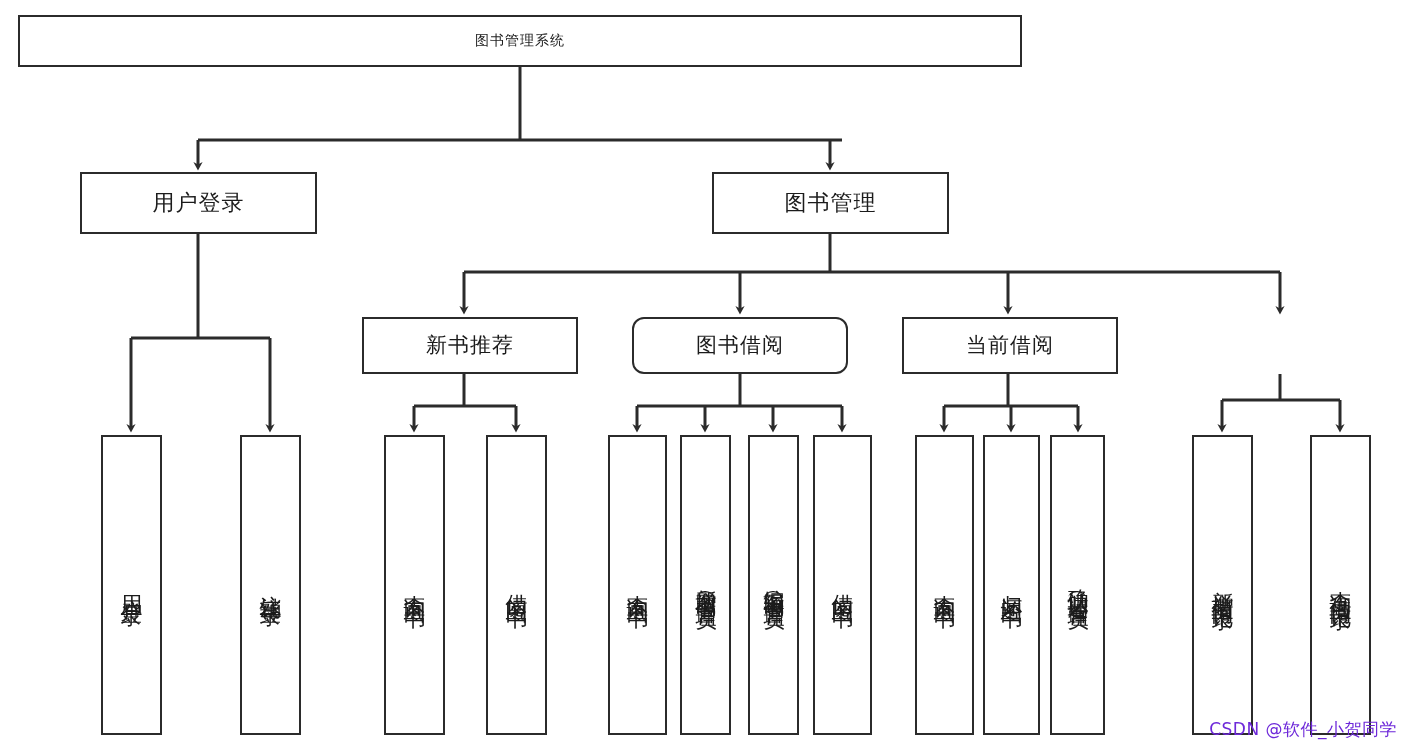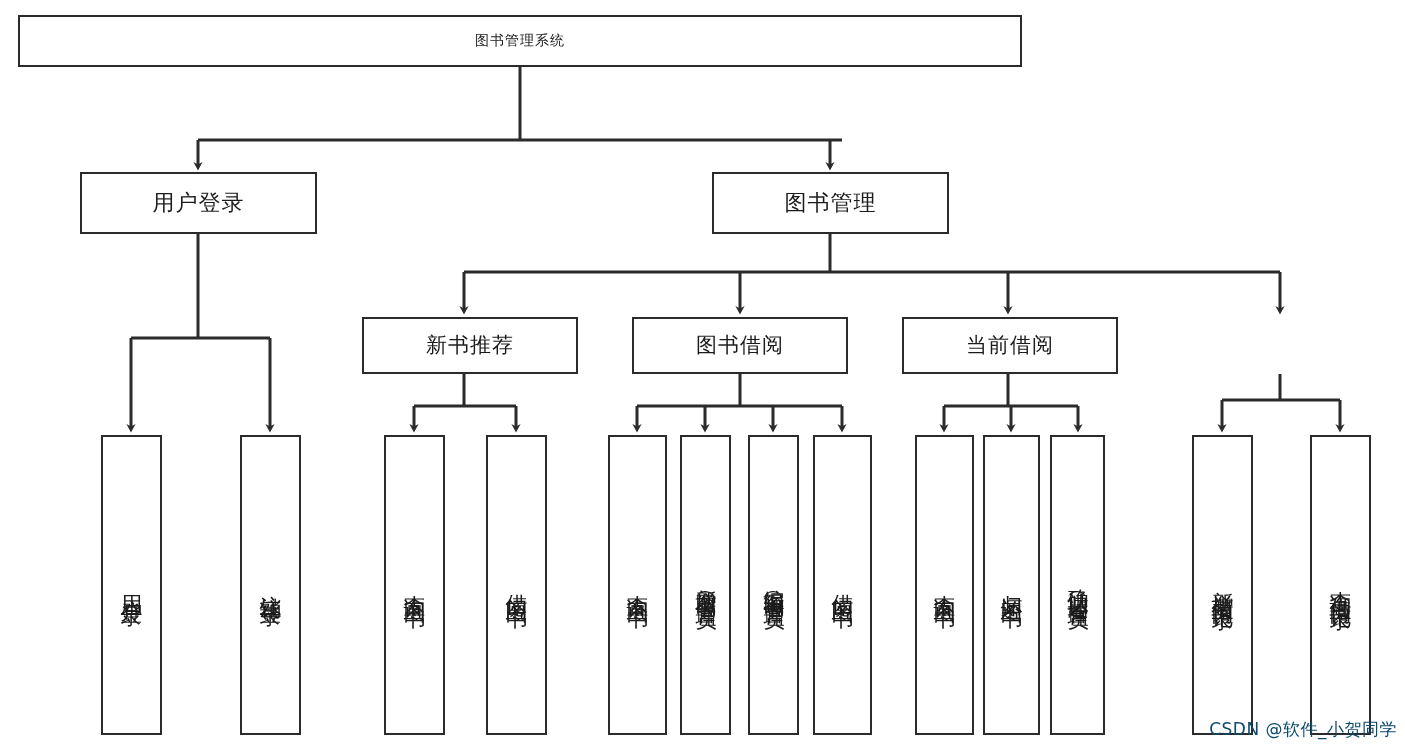--- a/index.html
+++ b/index.html
@@ -60,21 +60,21 @@
   }
   .node.root .label { font-size: 14px; }
   .node.lvl2 .label { font-size: 22px; }
   .node.lvl3 .label { font-size: 21px; }
 
   #watermark {
     position: absolute;
     right: 8px;
     bottom: 6px;
     font-size: 17px;
-    color: #0c4a6e;
+    color: #6d28d9;
     letter-spacing: 0.5px;
     white-space: nowrap;
     user-select: none;
   }
 </style>
 </head>
 <body>
 
 <div id="diagram-root">
 
@@ -137,21 +137,21 @@
   </div>
 
   <div class="node lvl2" style="left:712px; top:172px; width:237px; height:62px;">
     <span class="label">图书管理</span>
   </div>
 
   <div class="node lvl3" style="left:362px; top:317px; width:216px; height:57px;align-items:center;">
     <span class="label">新书推荐</span>
   </div>
 
-  <div class="node lvl3" style="left:632px; top:317px; width:216px; height:57px;">
+  <div class="node lvl3" style="left:632px; top:317px; width:216px; height:57px;border-radius:12px;">
     <span class="label">图书借阅</span>
   </div>
 
   <div class="node lvl3" style="left:902px; top:317px; width:216px; height:57px;">
     <span class="label">当前借阅</span>
   </div>
 
 
   <div class="node vertical" style="left:101px; top:435px; width:61px; height:300px;">
     <span class="label">用户登录</span>

